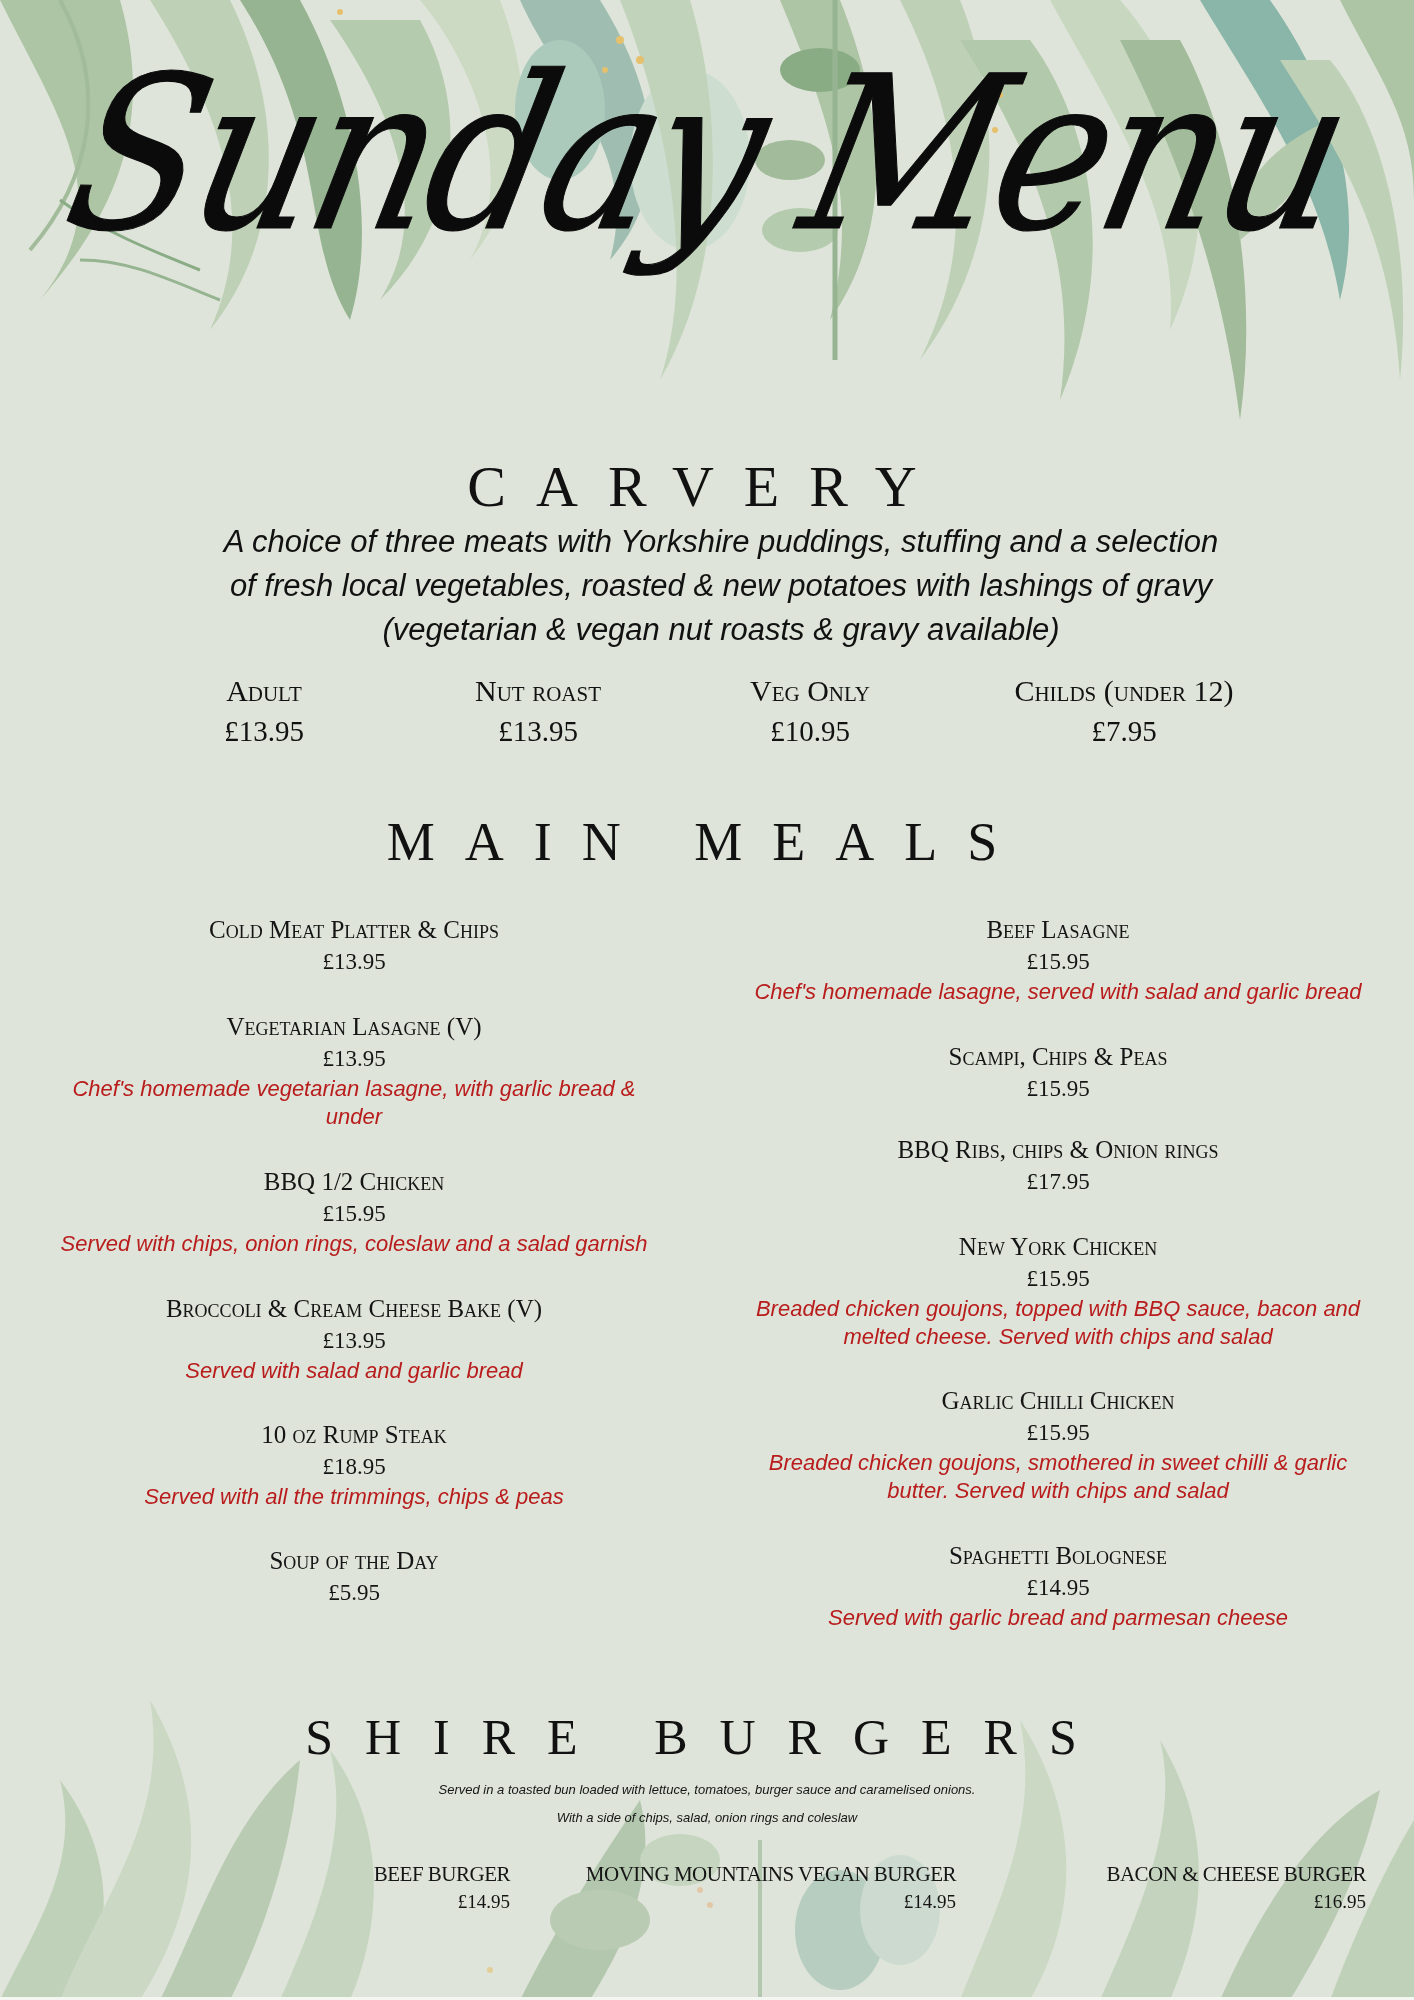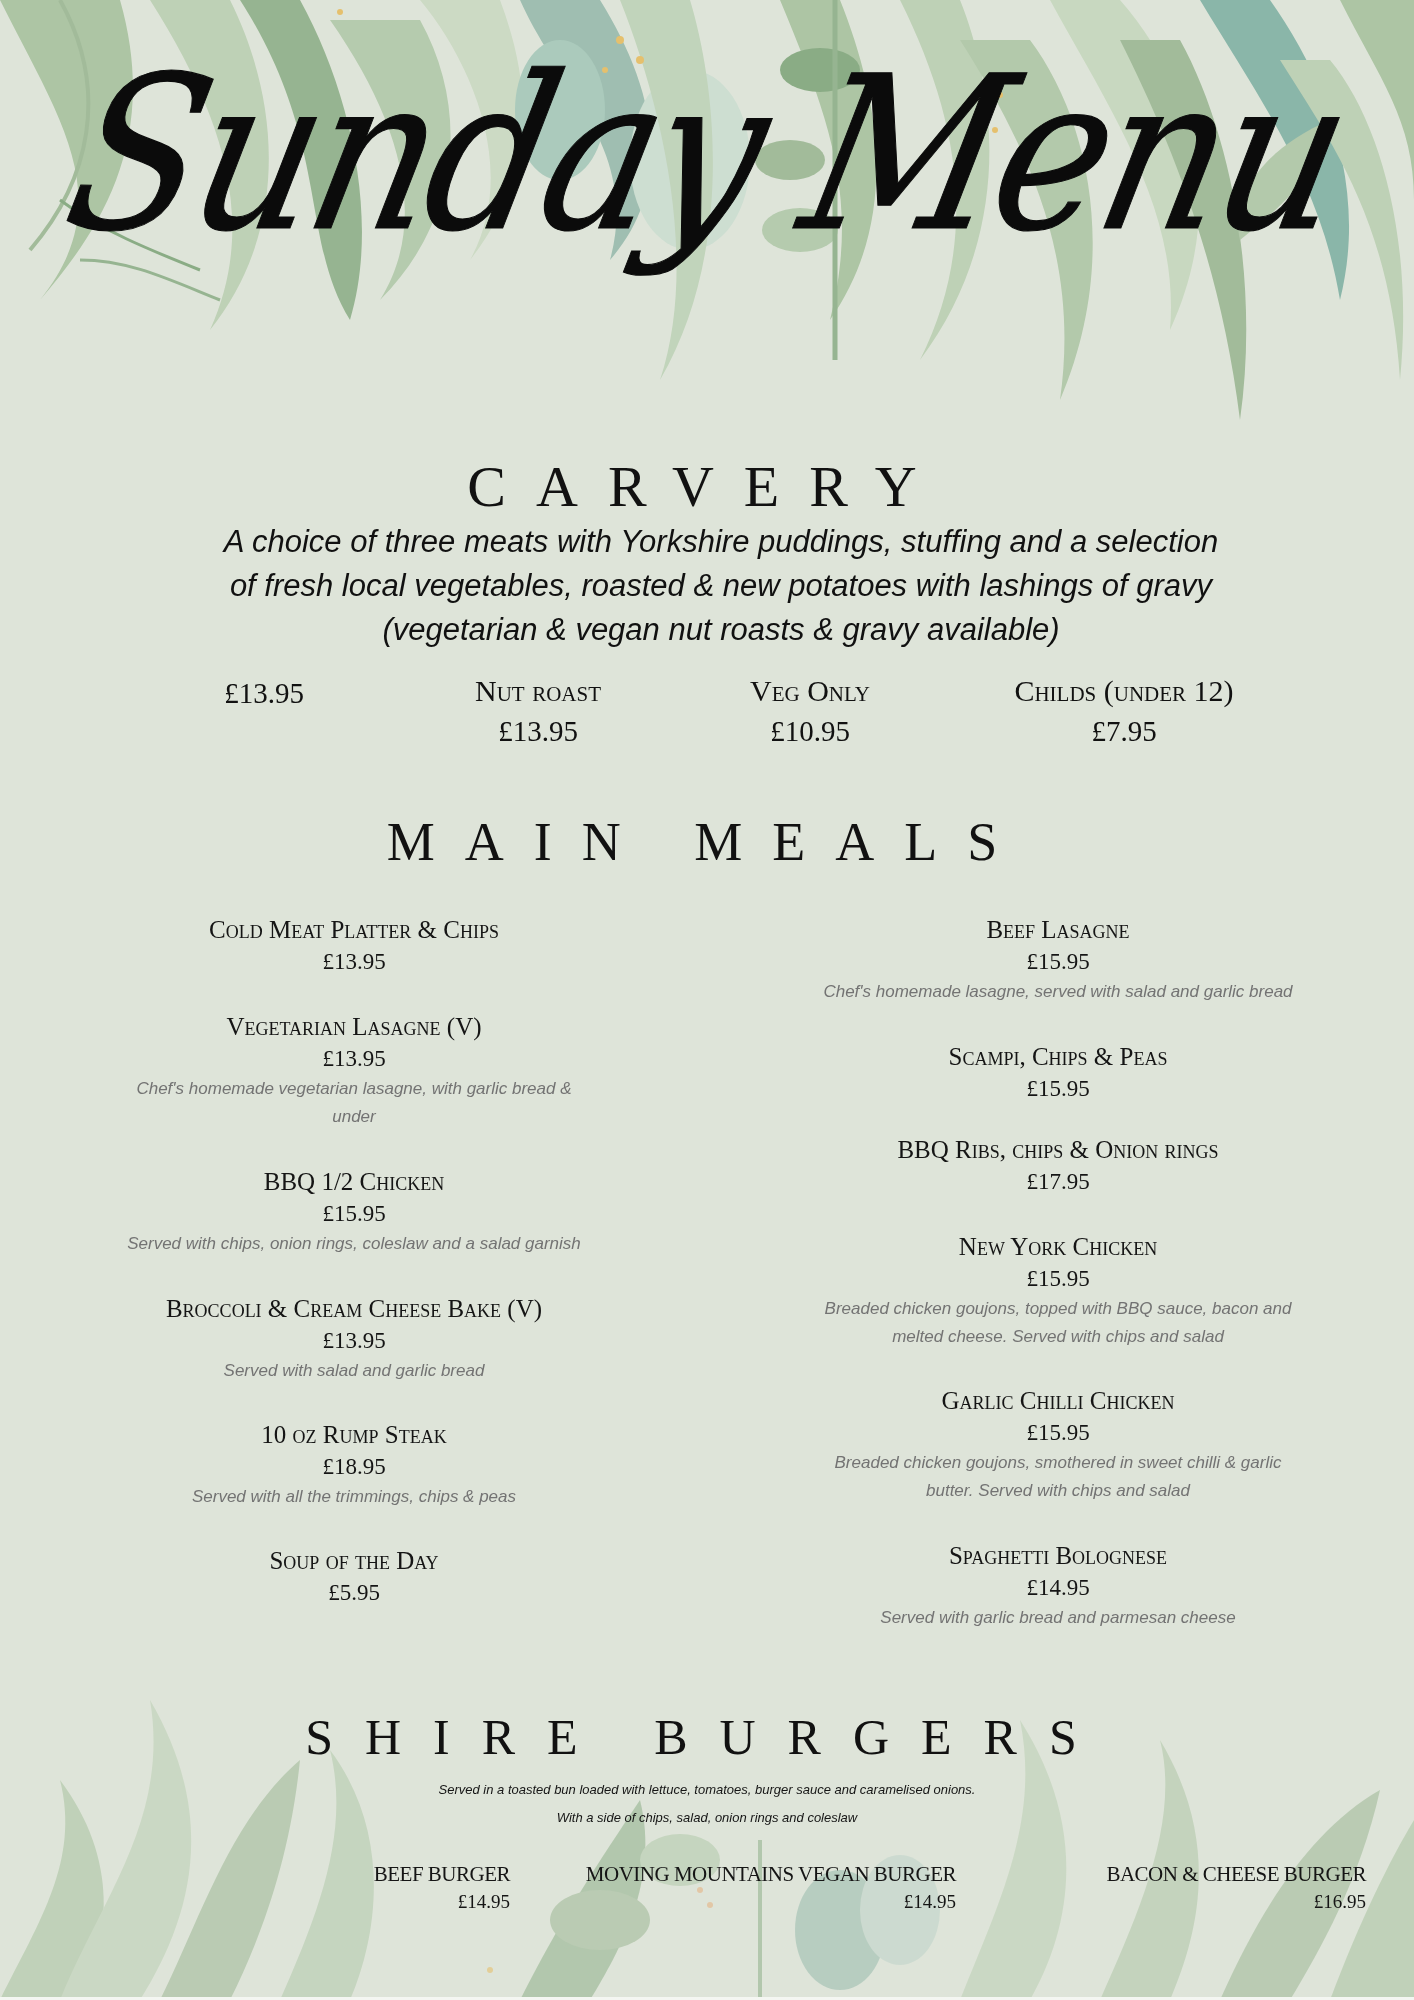--- a/index.html
+++ b/index.html
@@ -74,23 +74,23 @@
     }
     .item-price {
       font-family: "Liberation Serif", serif;
       font-size: 23px;
       line-height: 32px;
       color: #151515;
     }
     .item-desc {
       font-family: "Liberation Sans", sans-serif;
       font-style: italic;
-      font-size: 17px;
+      font-size: 22px;
       line-height: 28px;
-      color: #737373;
+      color: #b91c1c;
     }
 
     .burger-desc {
       position: absolute; left: 0; right: 0; top: 1776px;
       text-align: center;
       font-family: "Liberation Sans", sans-serif;
       font-style: italic;
       font-size: 13px;
       line-height: 28px;
       color: #151515;
@@ -167,20 +167,21 @@
 
   <div class="section-heading" style="top:458px;">CARVERY</div>
   <div class="carvery-desc">
     <div>A choice of three meats with Yorkshire puddings, stuffing and a selection</div>
     <div>of fresh local vegetables, roasted &amp; new potatoes with lashings of gravy</div>
     <div>(vegetarian &amp; vegan nut roasts &amp; gravy available)</div>
   </div>
 
   <div class="price-row">
     <div class="price-col" style="left:114px;">
+      <div class="label">Adult</div>
       <div class="amount">£13.95</div>
     </div>
     <div class="price-col" style="left:388px;">
       <div class="label">Nut roast</div>
       <div class="amount">£13.95</div>
     </div>
     <div class="price-col" style="left:660px;">
       <div class="label">Veg Only</div>
       <div class="amount">£10.95</div>
     </div>

